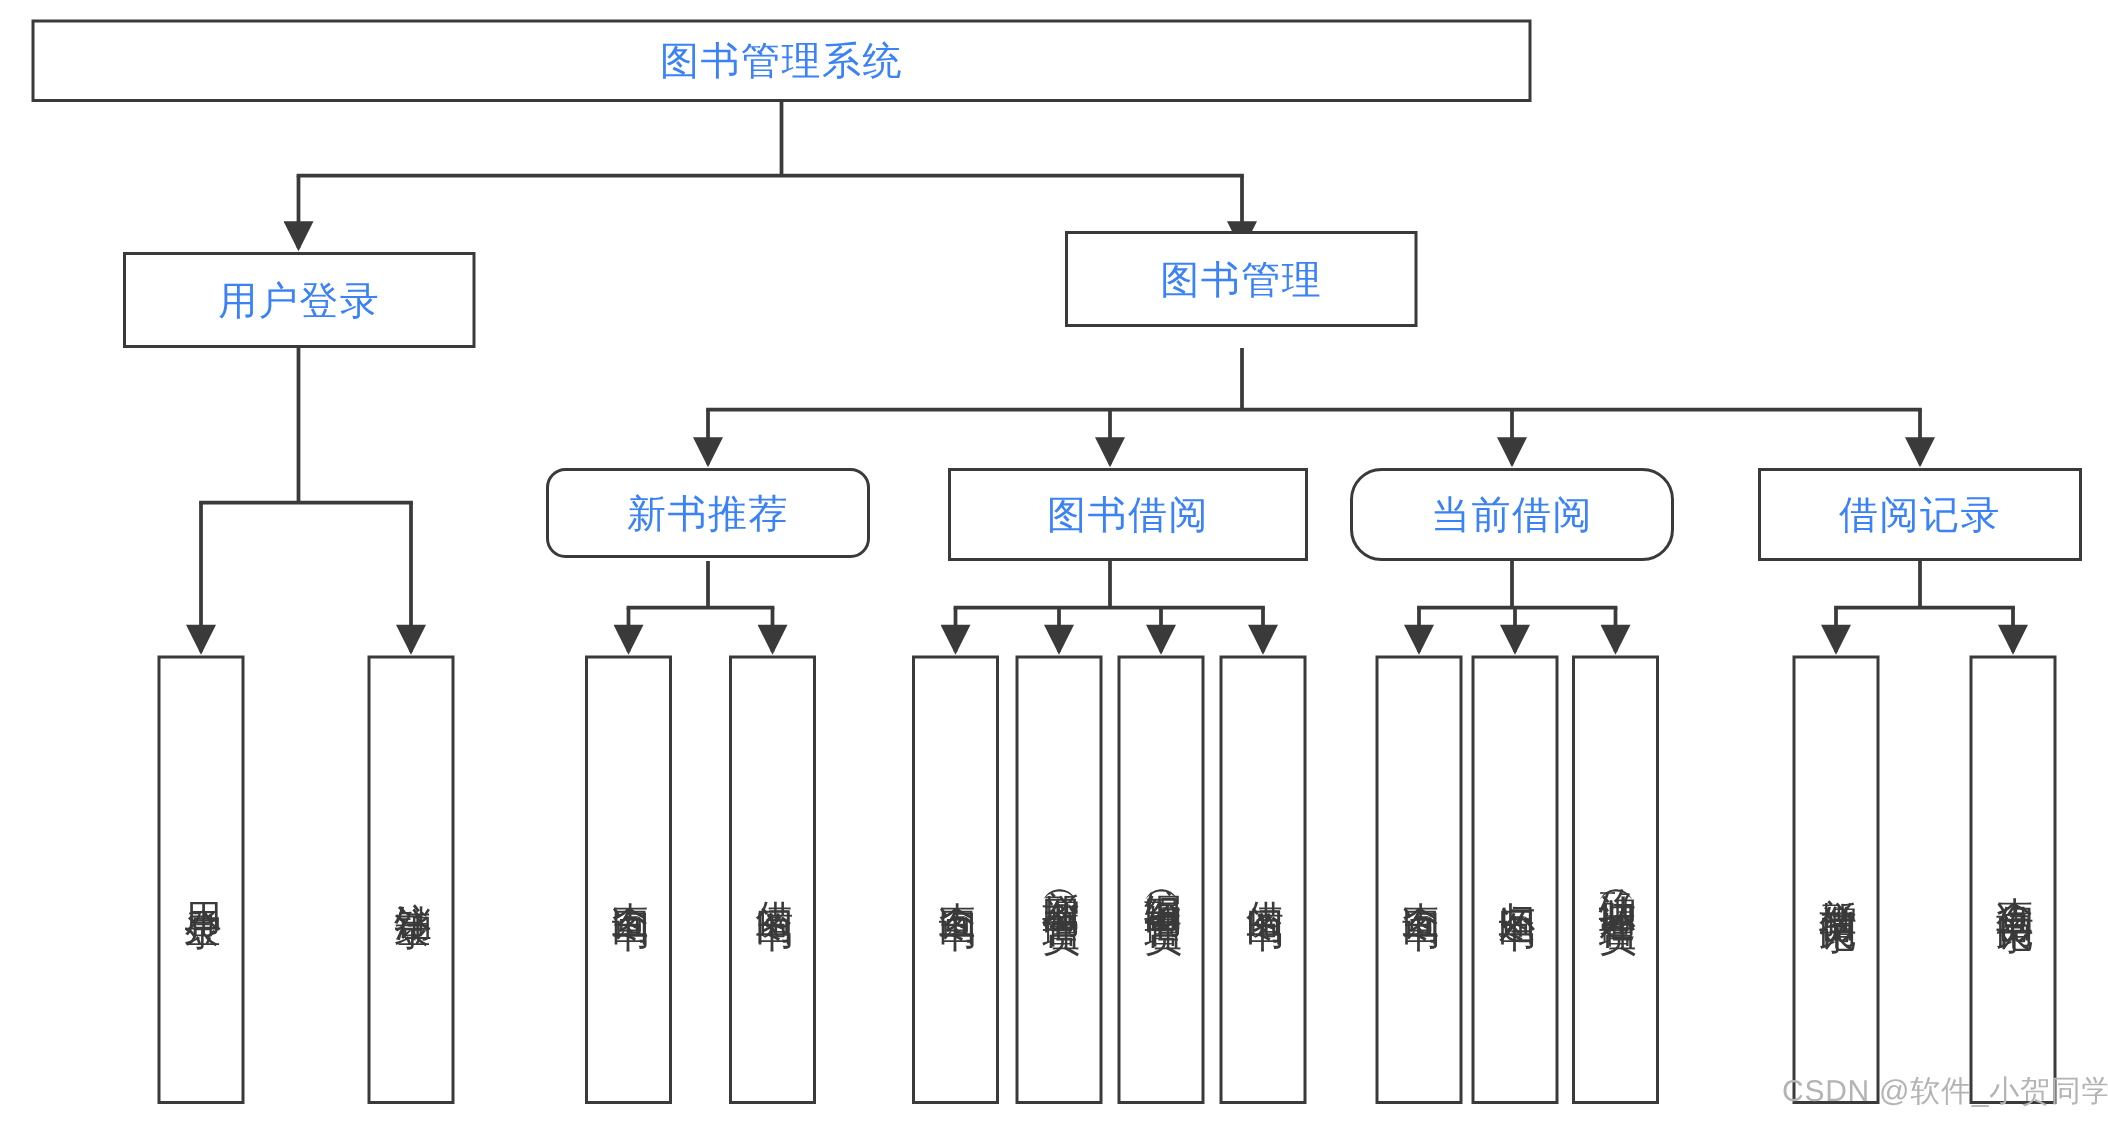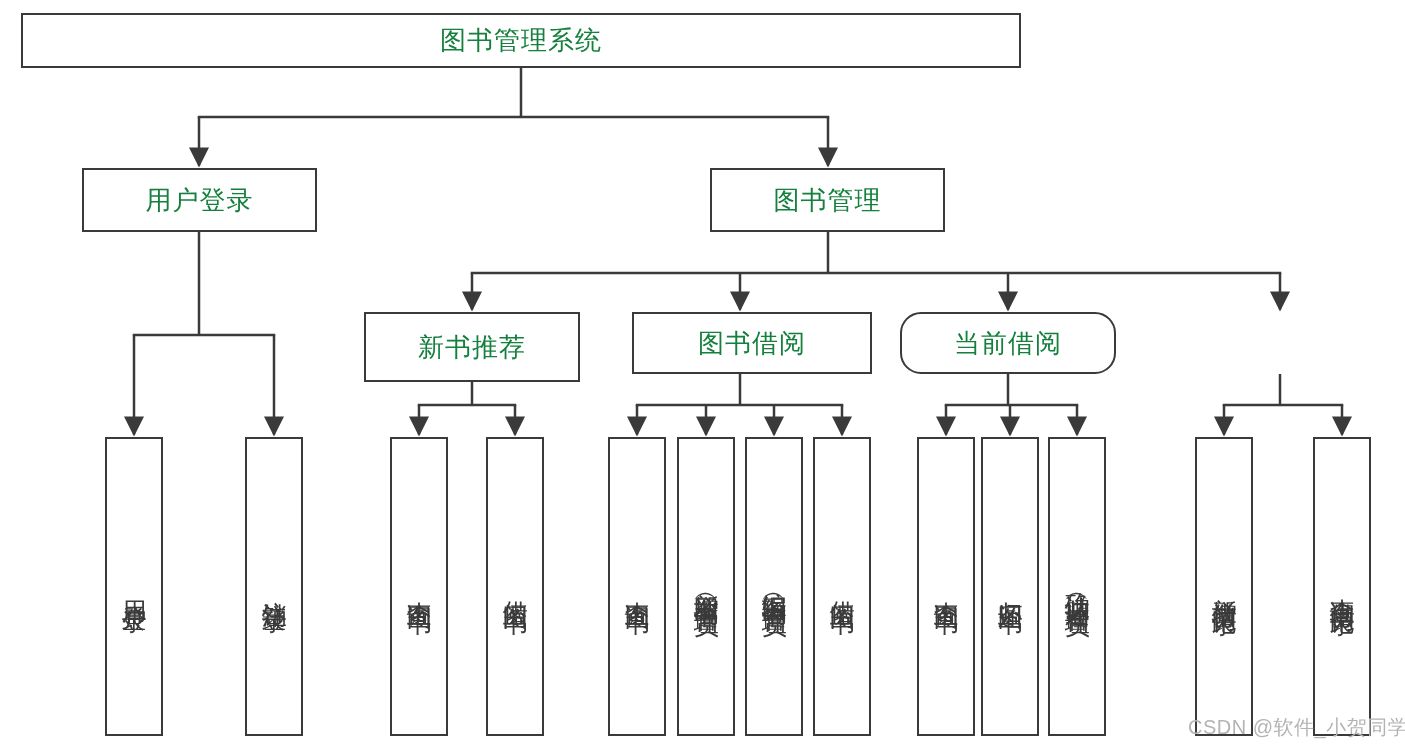--- a/index.html
+++ b/index.html
@@ -15,21 +15,21 @@
     position:absolute;
     box-sizing:border-box;
     background:#fff;
     border:2.5px solid #3a3a3a;
     display:flex;align-items:center;justify-content:center;
     color:#3a3a3a;
   }
   .h-label{
     font-size:26px;
     letter-spacing:1px;
-    color:#15803d;
+    color:#3b82f6;
     white-space:nowrap;
   }
   .v-label{
     writing-mode:vertical-rl;
     text-orientation:mixed;
     font-size:25px;
     letter-spacing:3px;
     line-height:1.1;
     color:#3a3a3a;
     white-space:nowrap;
@@ -98,32 +98,35 @@
     </g>
   </svg>
 
   <div class="box" style="left:21px;top:13px;width:1000px;height:55px;">
     <span class="h-label">图书管理系统</span>
   </div>
 
   <div class="box" style="left:82px;top:168px;width:235px;height:64px;">
     <span class="h-label">用户登录</span>
   </div>
-  <div class="box" style="left:710px;top:168px;width:235px;height:64px;">
+  <div class="box" style="left:710px;top:154px;width:235px;height:64px;">
     <span class="h-label">图书管理</span>
   </div>
 
-  <div class="box" style="left:364px;top:312px;width:216px;height:70px;">
+  <div class="box" style="left:364px;top:312px;width:216px;height:60px;border-radius:13px;">
     <span class="h-label">新书推荐</span>
   </div>
   <div class="box" style="left:632px;top:312px;width:240px;height:62px;">
     <span class="h-label">图书借阅</span>
   </div>
   <div class="box" style="left:900px;top:312px;width:216px;height:62px;border-radius:21px;">
     <span class="h-label">当前借阅</span>
+  </div>
+  <div class="box" style="left:1172px;top:312px;width:216px;height:62px;">
+    <span class="h-label">借阅记录</span>
   </div>
 
   <div class="box" style="left:105px;top:437px;width:58px;height:299px;">
     <span class="v-label">用户登录</span>
   </div>
   <div class="box" style="left:245px;top:437px;width:58px;height:299px;">
     <span class="v-label">注销登录</span>
   </div>
 
   <div class="box" style="left:390px;top:437px;width:58px;height:299px;">

